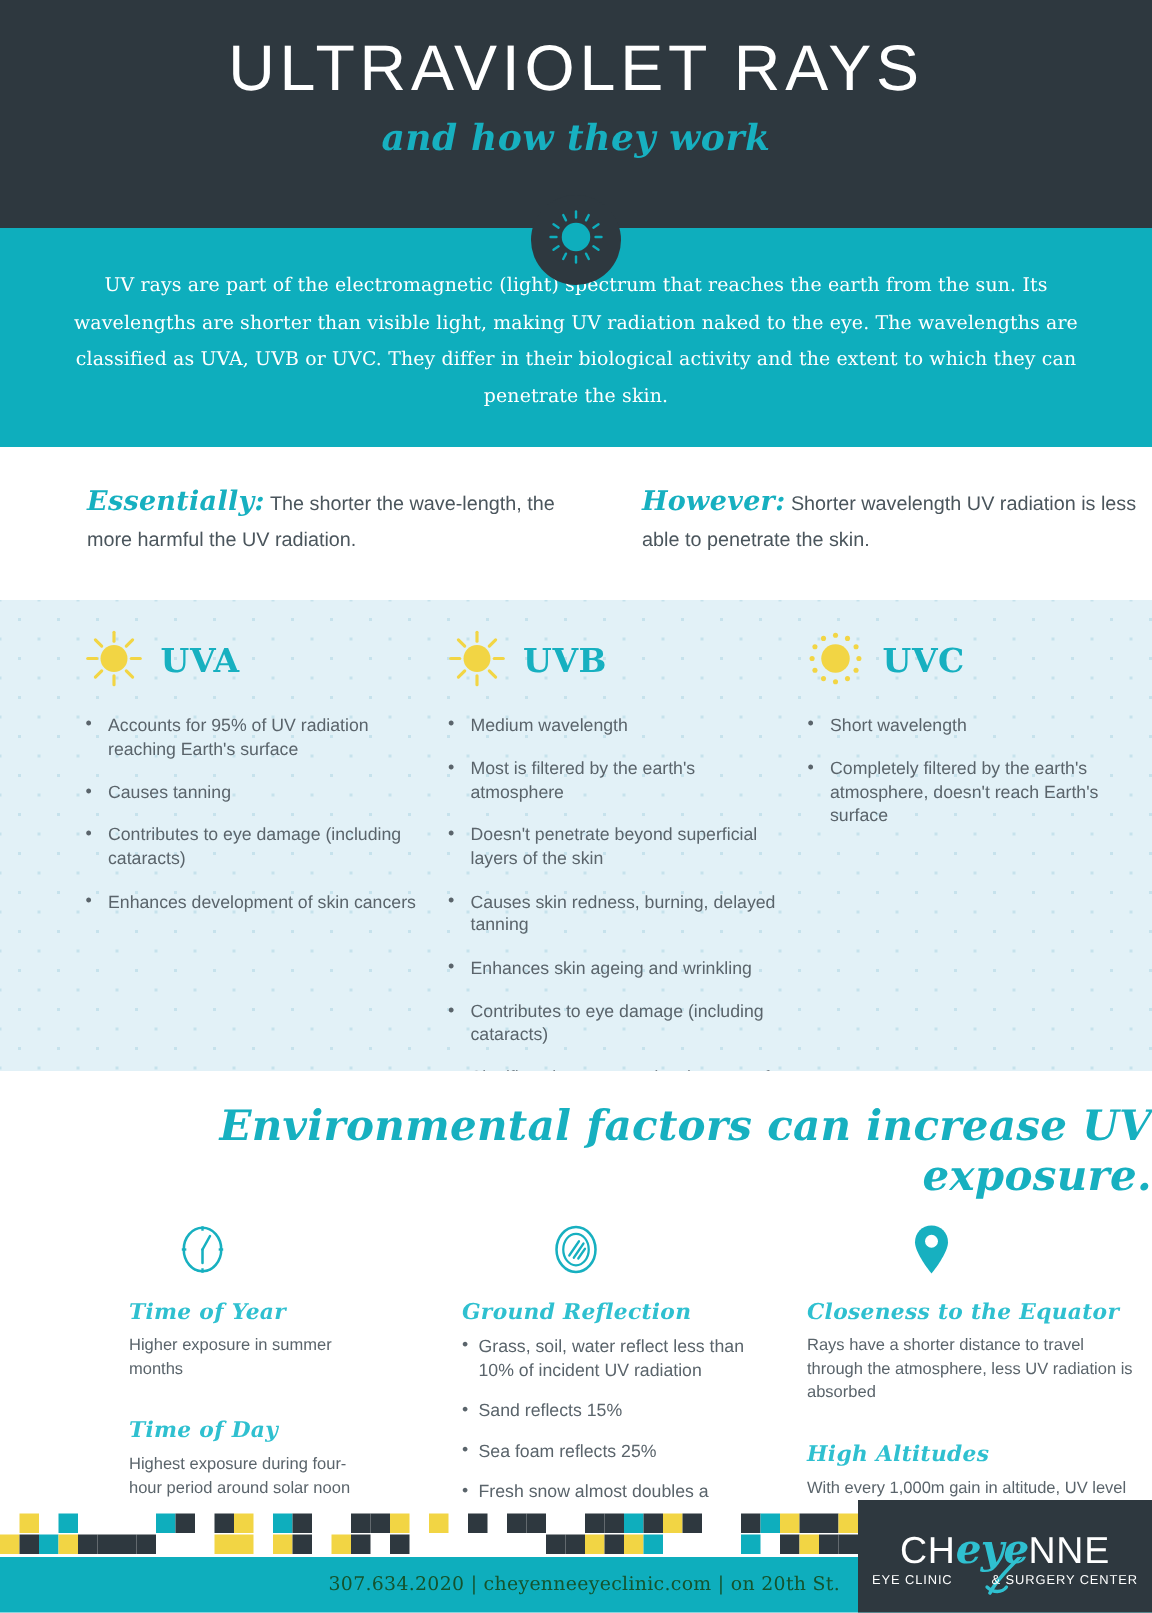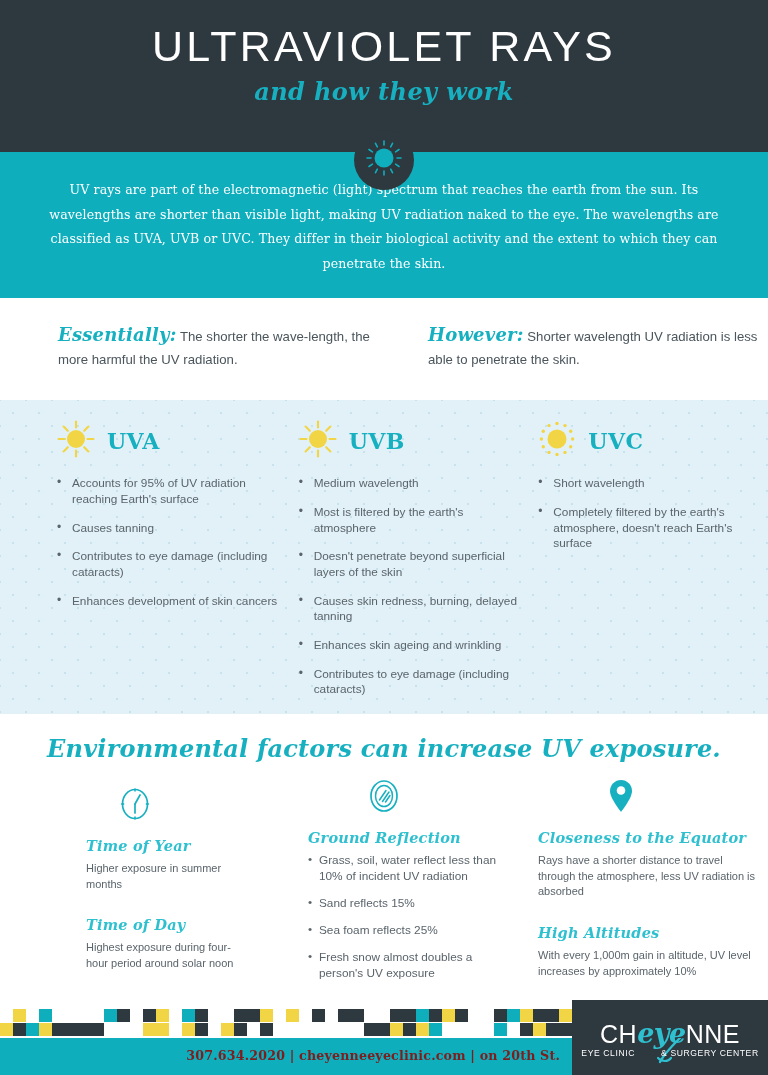--- a/index.html
+++ b/index.html
@@ -163,29 +163,29 @@
 
   
   .env {
     background: #ffffff;
     height: 290px;
     position: relative;
   }
   .env-title {
     margin: 0;
     padding-top: 20px;
-    text-align: center;
+    text-align: right;
     font-family: "DejaVu Serif", serif;
     font-style: italic;
     font-weight: 700;
-    font-size: 24px;
+    font-size: 28px;
     color: #17b0c0;
     letter-spacing: 0.2px;
   }
-  .env-cols { display: flex; padding-top: 14px; align-items: center; }
+  .env-cols { display: flex; padding-top: 14px; }
   .env-col { width: 256px; position: relative; }
   .env-icon-wrap { height: 46px; text-align: center; }
   .env-col .inner { padding: 0 18px; }
   .env-col-1 .inner { padding-left: 86px; padding-right: 10px; }
   .env-col-2 .inner { padding-left: 52px; padding-right: 10px; }
   .env-col-3 .inner { padding-left: 26px; padding-right: 10px; }
   .env-col-1 .env-icon-wrap { padding-left: 0; text-align: left; padding-left: 118px; }
   .env-col-2 .env-icon-wrap { text-align: left; padding-left: 110px; }
   .env-col-3 .env-icon-wrap { text-align: left; padding-left: 96px; }
 
@@ -250,24 +250,23 @@
     width: 768px;
     height: 37px;
     background: #0eaebd;
   }
   .footer-contact {
     position: absolute;
     right: 208px;
     top: 48px;
     font-family: "DejaVu Serif", serif;
     font-size: 12.6px;
-    color: #7f1d1d;
+    color: #14532d;
     letter-spacing: 0.2px;
     white-space: nowrap;
-    font-weight: bold;
   }
   .logo-box {
     position: absolute;
     right: 0;
     top: 0;
     width: 196px;
     height: 75px;
     background: #2e383f;
     overflow: hidden;
   }

